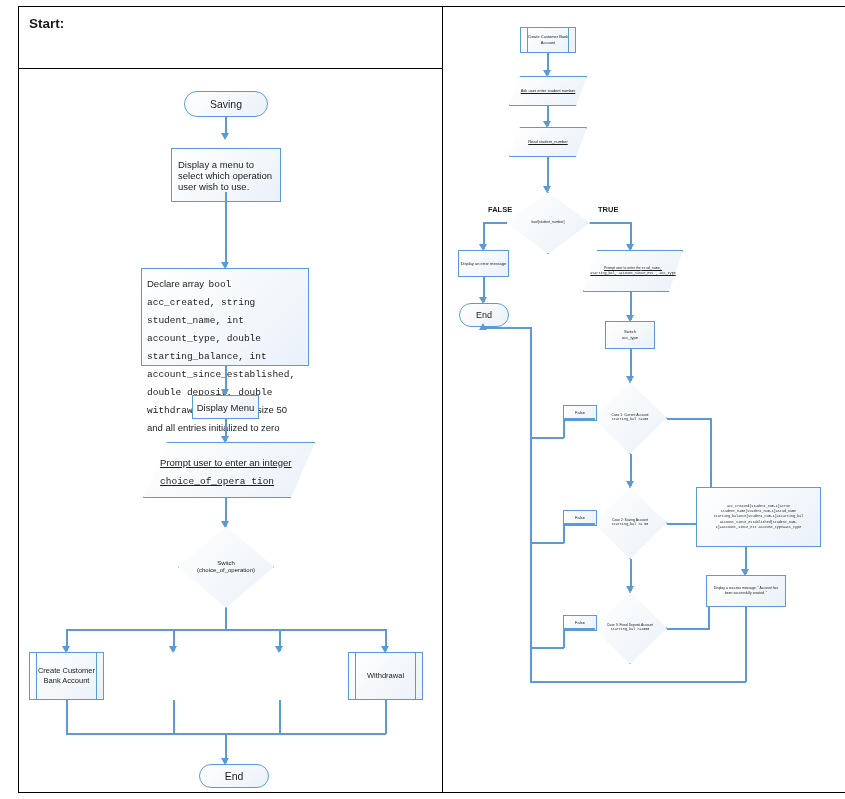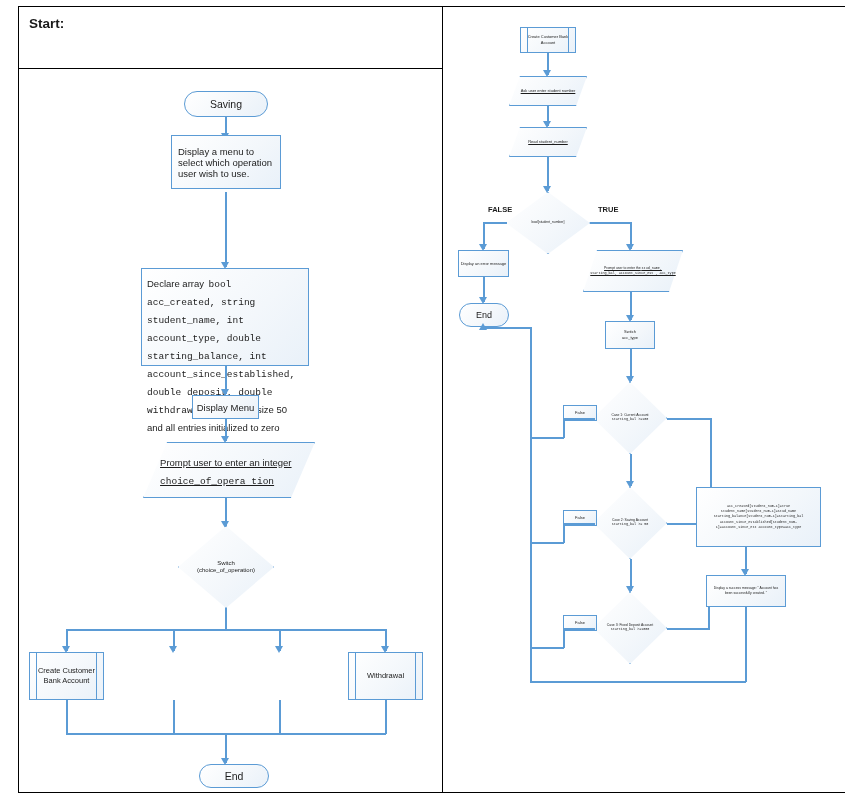--- a/index.html
+++ b/index.html
@@ -73,21 +73,21 @@
 
     <div class="col left">
       <div class="hdr">Start:</div>
       <div class="canvas">
 
         <div class="node term t-start" style="left:165px;top:22px;width:84px;height:26px;">Saving</div>
 
         <div class="ln vl" style="left:206px;top:48px;height:20px;"></div>
         <div class="arw down" style="left:202px;top:64px;"></div>
 
-        <div class="node proc" style="left:152px;top:66px;width:110px;height:54px;padding:5px 6px;justify-content:flex-start;">
+        <div class="node proc" style="left:152px;top:79px;width:110px;height:54px;padding:5px 6px;justify-content:flex-start;">
           <span class="t-box">Display a menu to select which operation user wish to use.</span>
         </div>
 
         <div class="ln vl" style="left:206px;top:123px;height:75px;"></div>
         <div class="arw down" style="left:202px;top:193px;"></div>
 
         <div class="node proc" style="left:122px;top:199px;width:168px;height:98px;padding:4px 5px;align-items:flex-start;justify-content:flex-start;">
           <div style="text-align:left;">
             <span class="t-box">Declare array</span>
             <span class="t-box mono">bool acc_created, string student_name, int account_type, double starting_balance,  int account_since_established, double deposit, double withdrawal,</span>

